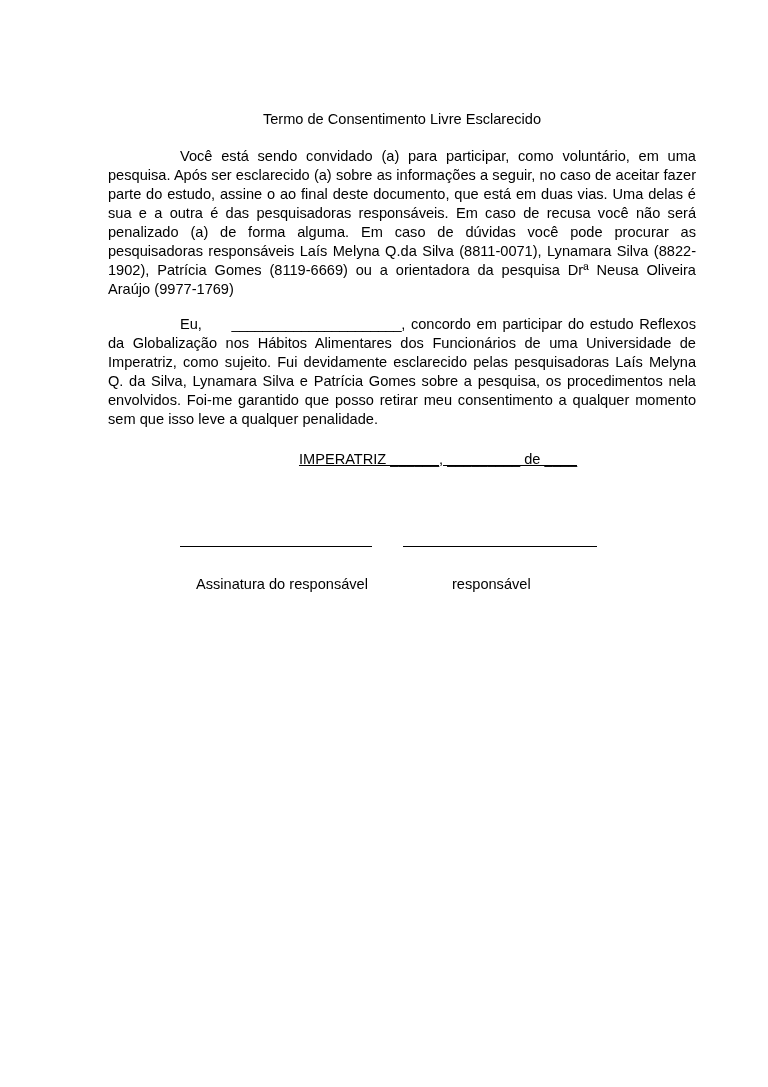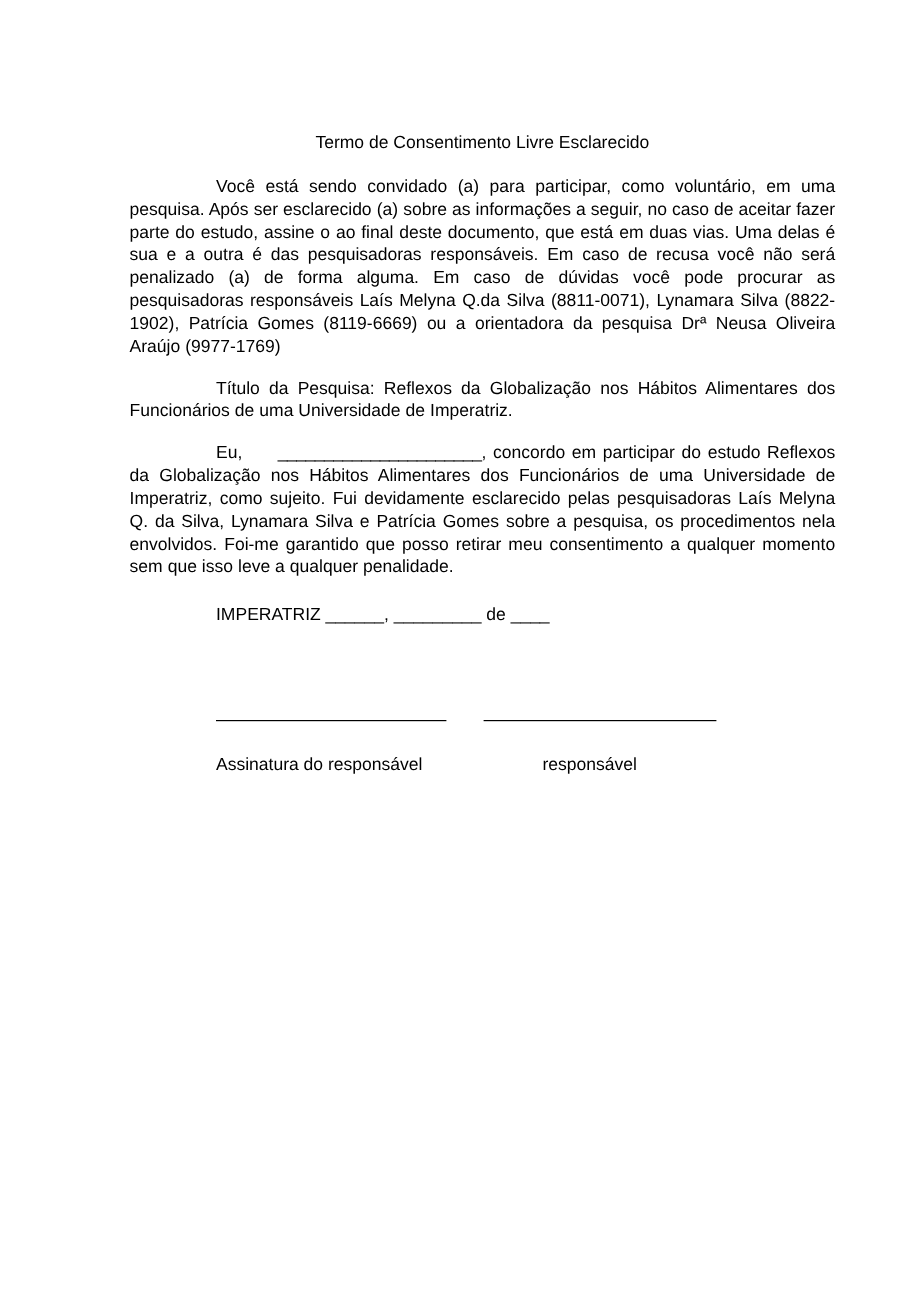--- a/index.html
+++ b/index.html
@@ -44,23 +44,24 @@
     hyphens: none;
     word-spacing: 0.1px;
   }
   .blank {
     letter-spacing: -0.4px;
     margin-left: 24px;
   }
   .date-line {
     font-size: 14.6px;
     line-height: 29px;
-    text-align: left;
+    text-align: center;
     text-indent: 72px;
     margin: 6px 0 0 0;
+    text-decoration: underline;
   }
   .sig-block {
     margin-top: 62px;
     position: relative;
     height: 68px;
   }
   .sig-rules {
     position: relative;
     height: 20px;
   }
@@ -77,34 +78,33 @@
     top: 38px;
     left: 0;
     width: 100%;
     font-size: 14.6px;
     line-height: 20px;
   }
   .sig-label {
     position: absolute;
     white-space: nowrap;
   }
-  .sig-label.left  { left: 72px; text-align: center; }
+  .sig-label.left  { left: 88px; text-align: center; }
   .sig-label.right { left: 344px; }
 </style>
 </head>
 <body>
 
 <div class="page">
   <div class="content">
 
     <div class="doc-title">Termo de Consentimento Livre Esclarecido</div>
 
     <p class="para">Você está sendo convidado (a) para participar, como voluntário, em uma pesquisa. Após ser esclarecido (a) sobre as informações a seguir, no caso de aceitar fazer parte do estudo, assine o ao final deste documento, que está em duas vias. Uma delas é sua e a outra é das pesquisadoras responsáveis. Em caso de recusa você não será penalizado (a) de forma alguma. Em caso de dúvidas você pode procurar as pesquisadoras responsáveis Laís Melyna Q.da Silva (8811-0071), Lynamara Silva (8822-1902), Patrícia Gomes (8119-6669) ou a orientadora da pesquisa Drª Neusa Oliveira Araújo (9977-1769)</p>
 
-    <p class="para">Título da Pesquisa: Reflexos da Globalização nos Hábitos Alimentares dos Funcionários de uma Universidade de Imperatriz.</p>
 
 
     <p class="para"><span>Eu, </span><span class="blank">______________________</span><span>, concordo em participar do estudo Reflexos da Globalização nos Hábitos Alimentares dos Funcionários de uma Universidade de Imperatriz, como sujeito. Fui devidamente esclarecido pelas pesquisadoras Laís Melyna Q. da Silva, Lynamara Silva e Patrícia Gomes sobre a pesquisa, os procedimentos nela envolvidos. Foi-me garantido que posso retirar meu consentimento a qualquer momento sem que isso leve a qualquer penalidade.</span></p>
 
     <div class="date-line">IMPERATRIZ ______, _________ de ____</div>
 
     <div class="sig-block">
       <div class="sig-rules">
         <div class="sig-rule left"></div>
         <div class="sig-rule right"></div>

